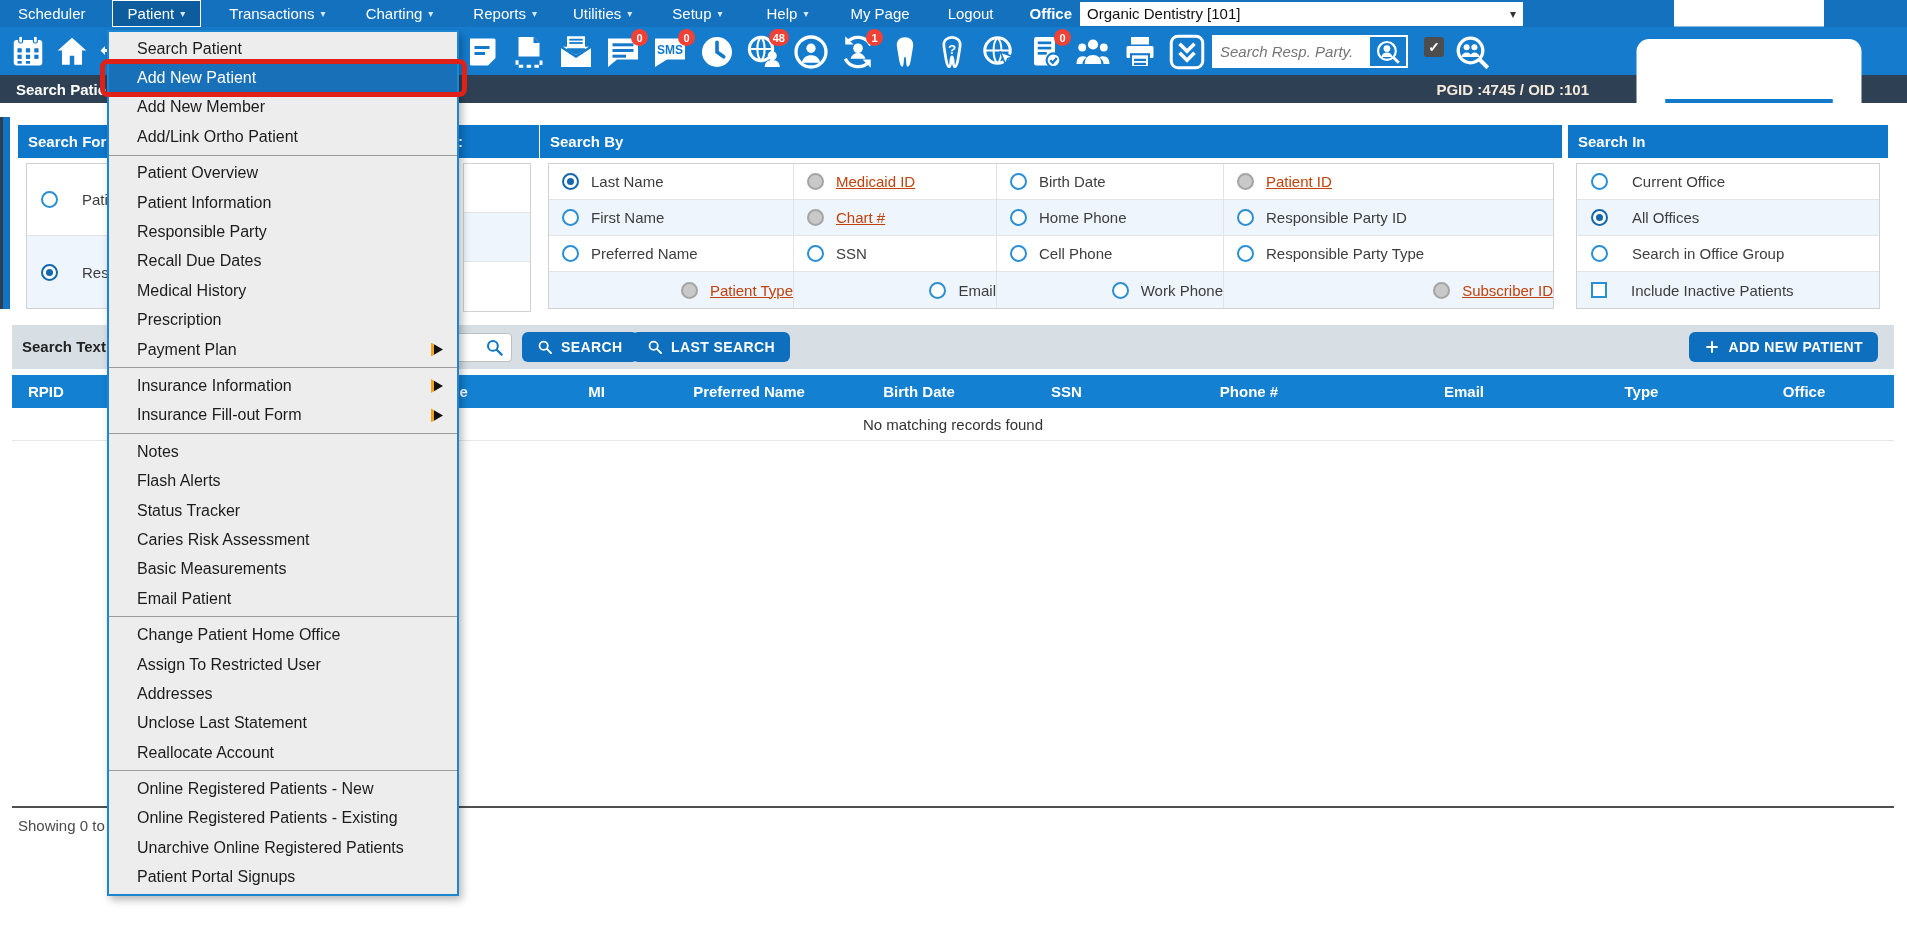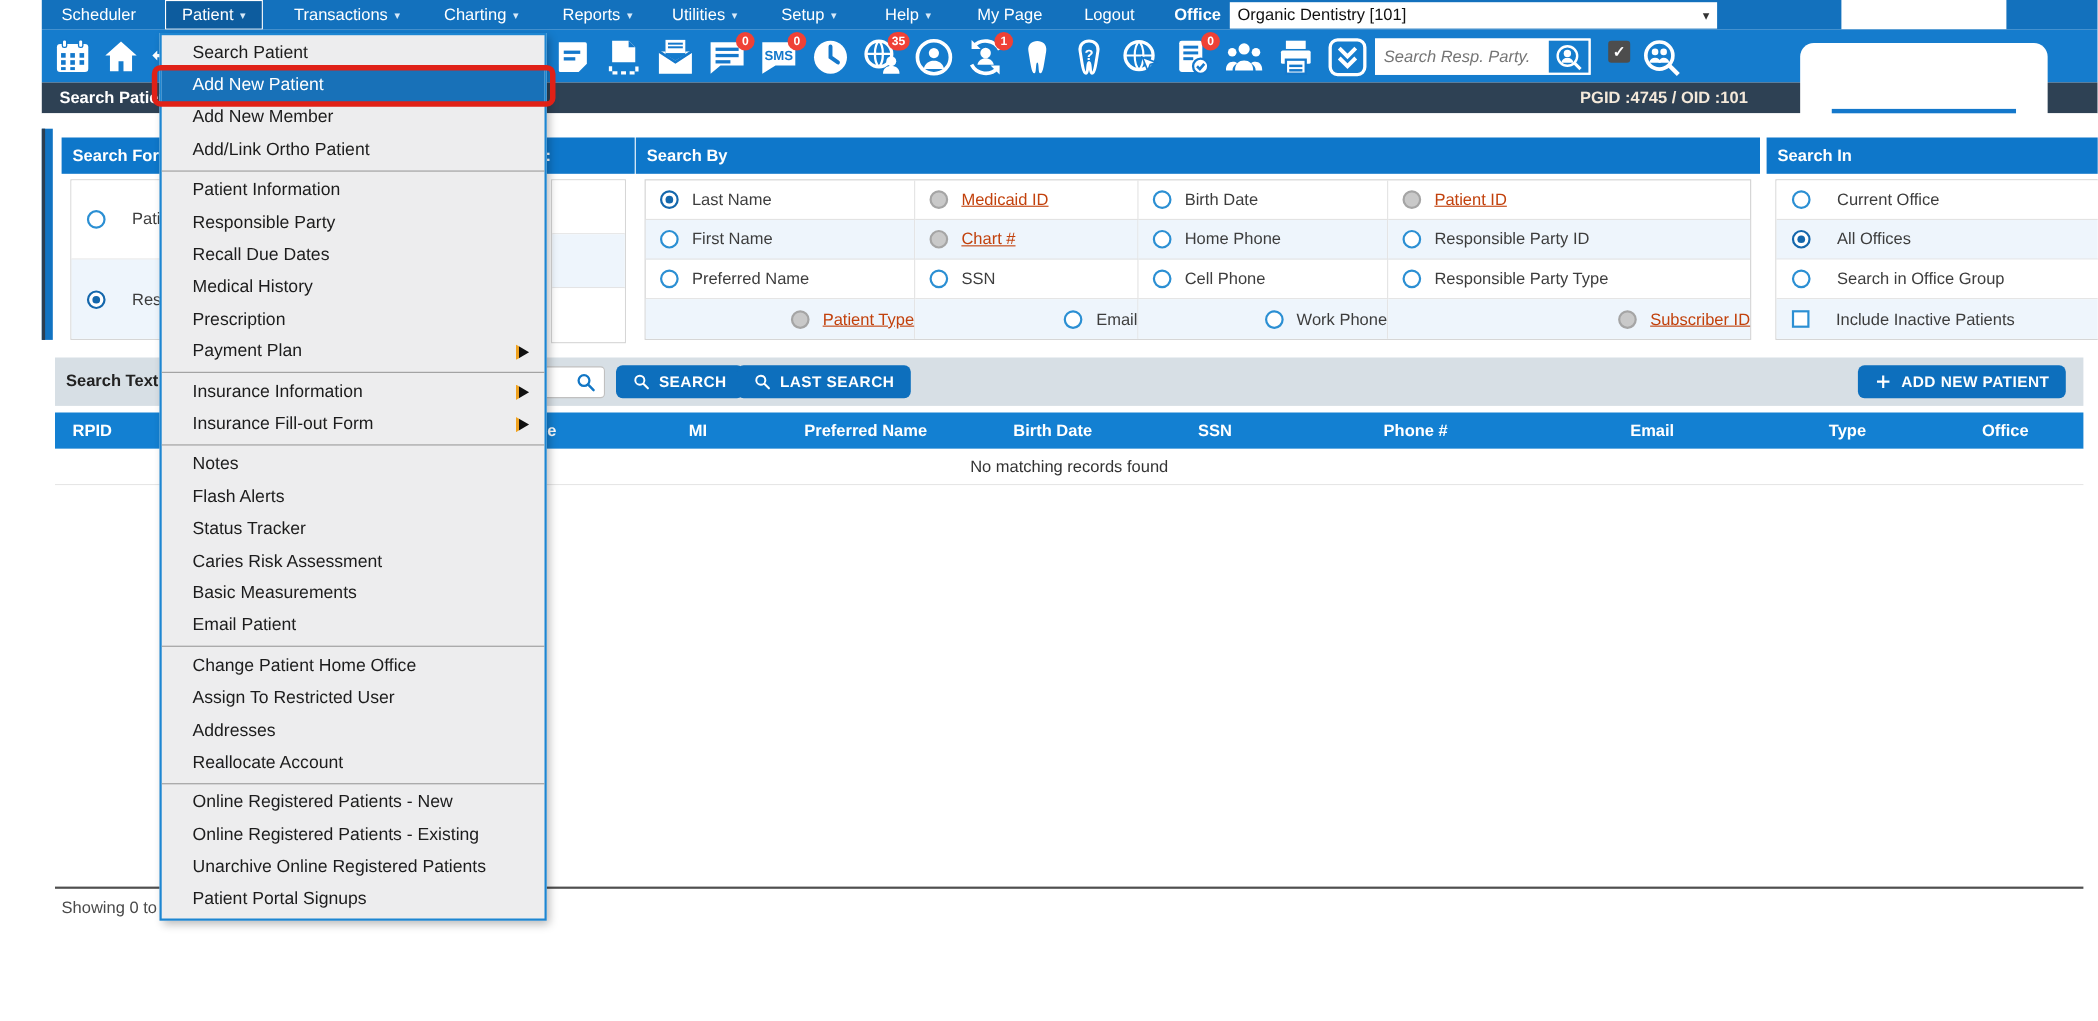--- a/index.html
+++ b/index.html
@@ -1,18 +1,18 @@
 <!DOCTYPE html>
 <html style="--menubar: #1371bd; --toolbar: #157ccd; --header: #0e77ca; --dark: #2e4154; --hl: #1871b8; --annot: #e02117; --badge: #ef4136; --btn: #0d6fbd; --rowalt: #eef5fc; --sbgray: #d7dfe5;"><head>
 <meta charset="utf-8">
 <style>
   * { box-sizing: border-box; margin: 0; padding: 0; }
   html,body { width:1907px; height:928px; overflow:hidden; }
   body { font-family:"Liberation Sans", sans-serif; background:#fff; position:relative; }
-  .app { position:absolute; inset:0;margin-left:38px; }
+  .app { position:absolute; inset:0; }
 
   
   .menubar { position:absolute; top:0; left:0; right:0; height:27px; background:var(--menubar,#1371bd);
              display:flex; align-items:center; color:#fff; font-size:15px; }
   .mb-items { display:flex; align-items:center; height:100%; }
   .mb-item { display:flex; align-items:center; gap:6px; cursor:pointer; white-space:nowrap; }
   .mb-item.active { height:27px; padding:0 15px; border:1px solid #fff; background:#0d5c9e; }
   .mb-caret { font-size:10px; color:#d7e9f8; }
   .office-label { font-weight:bold; margin-left:36px; }
   .office-select { margin-left:8px; width:443px; height:24px; background:#fff; color:#111;
@@ -299,21 +299,21 @@
       </div>
       <div class="tool" style="left: 744px;">
         <span class="icon">
           <svg viewBox="0 0 24 24" aria-hidden="true">
             <circle cx="10" cy="10" r="7.8" fill="none" stroke="#fff" stroke-width="2"></circle>
             <path d="M2.4 10h15.2M10 2.3c-3.2 2.5-3.2 12.9 0 15.4M10 2.3c3.2 2.5 3.2 12.9 0 15.4" stroke="#fff" stroke-width="1.4" fill="none"></path>
             <circle cx="17.5" cy="14.5" r="3" fill="#fff"></circle>
             <path d="M12.5 22c0-3 2-4.6 5-4.6s5 1.6 5 4.6z" fill="#fff"></path>
           </svg>
         </span>
-        <span class="badge">35</span>
+        <span class="badge">48</span>
       </div>
       <div class="tool" style="left: 791px;">
         <span class="icon">
           <svg viewBox="0 0 24 24" aria-hidden="true">
             <circle cx="12" cy="12" r="10" fill="none" stroke="#fff" stroke-width="2.2"></circle>
             <circle cx="12" cy="9.5" r="3.1" fill="#fff"></circle>
             <path d="M5.8 19.2c.8-3.4 3.1-5 6.2-5s5.4 1.6 6.2 5z" fill="#fff"></path>
           </svg>
         </span>
       </div>
@@ -595,20 +595,23 @@
         <span class="ring"></span>
       </div>
       <div class="mi">
         <span class="lbl">Add New Member</span>
       </div>
       <div class="mi">
         <span class="lbl">Add/Link Ortho Patient</span>
       </div>
       <div class="msep"></div>
       <div class="mi">
+        <span class="lbl">Patient Overview</span>
+      </div>
+      <div class="mi">
         <span class="lbl">Patient Information</span>
       </div>
       <div class="mi">
         <span class="lbl">Responsible Party</span>
       </div>
       <div class="mi">
         <span class="lbl">Recall Due Dates</span>
       </div>
       <div class="mi">
         <span class="lbl">Medical History</span>
@@ -652,20 +655,23 @@
       <div class="mi">
         <span class="lbl">Change Patient Home Office</span>
       </div>
       <div class="mi">
         <span class="lbl">Assign To Restricted User</span>
       </div>
       <div class="mi">
         <span class="lbl">Addresses</span>
       </div>
       <div class="mi">
+        <span class="lbl">Unclose Last Statement</span>
+      </div>
+      <div class="mi">
         <span class="lbl">Reallocate Account</span>
       </div>
       <div class="msep"></div>
       <div class="mi">
         <span class="lbl">Online Registered Patients - New</span>
       </div>
       <div class="mi">
         <span class="lbl">Online Registered Patients - Existing</span>
       </div>
       <div class="mi">

